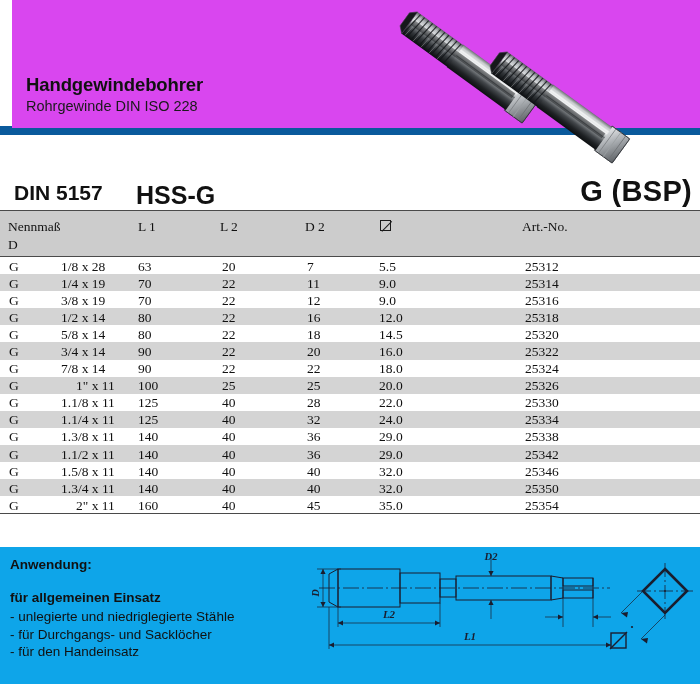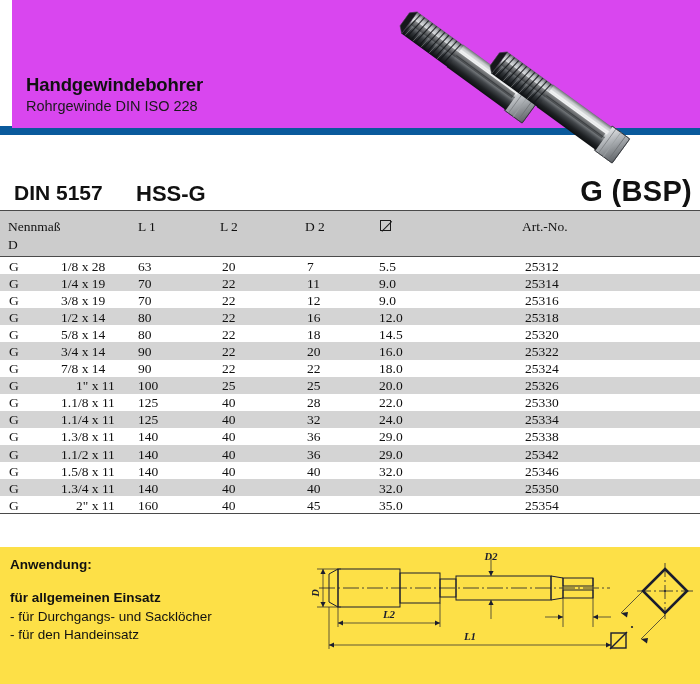--- a/index.html
+++ b/index.html
@@ -73,21 +73,21 @@
   .std-din {
     position: absolute;
     left: 14px; top: 8px;
     font-size: 21px;
     font-weight: bold;
     color: #111111;
   }
   .std-mat {
     position: absolute;
     left: 136px; top: 8px;
-    font-size: 22px;
+    font-size: 25px;
     font-weight: bold;
     color: #111111;
   }
   .std-brand {
     position: absolute;
     right: 8px; top: 2px;
     font-size: 29px;
     font-weight: bold;
     color: #111111;
     letter-spacing: 0.3px;
@@ -162,21 +162,21 @@
   .c-l2   { left: 222px; }
   .c-d2   { left: 307px; }
   .c-dia  { left: 379px; }
   .c-art  { left: 525px; text-align: center; }
 
   
   .bottom {
     position: absolute;
     left: 0; top: 547px;
     width: 700px; height: 137px;
-    background: #fde047;
+    background: #0ea5e9;
     z-index: 4;
   }
   .anw-title {
     position: absolute;
     left: 10px; top: 10px;
     font-size: 13.5px;
     font-weight: bold;
     color: #111111;
   }
   .anw-lead {
@@ -477,20 +477,21 @@
         </div>
       </div>
 
     <div class="rule"></div>
   </div>
 
   <div class="bottom">
     <div class="anw-title">Anwendung:</div>
     <div class="anw-lead">für allgemeinen Einsatz</div>
     <ul class="anw-list" id="anw-list">
+        <li>- unlegierte und niedriglegierte Stähle</li>
         <li>- für Durchgangs- und Sacklöcher</li>
         <li>- für den Handeinsatz</li>
       </ul>
 
     <div class="drawing">
       <svg width="392" height="130" viewBox="0 0 392 130">
         <g stroke="#1a1d2e" fill="none" stroke-width="1">
 
           <path d="M24 23 L33 18 L33 56 L24 51 Z"></path>
 

